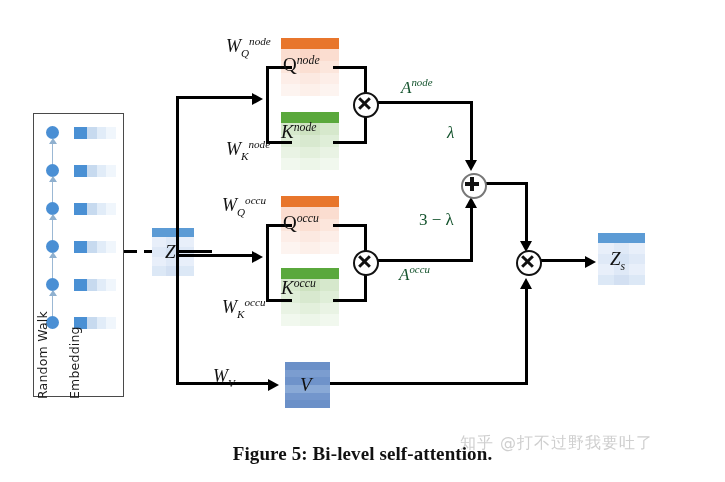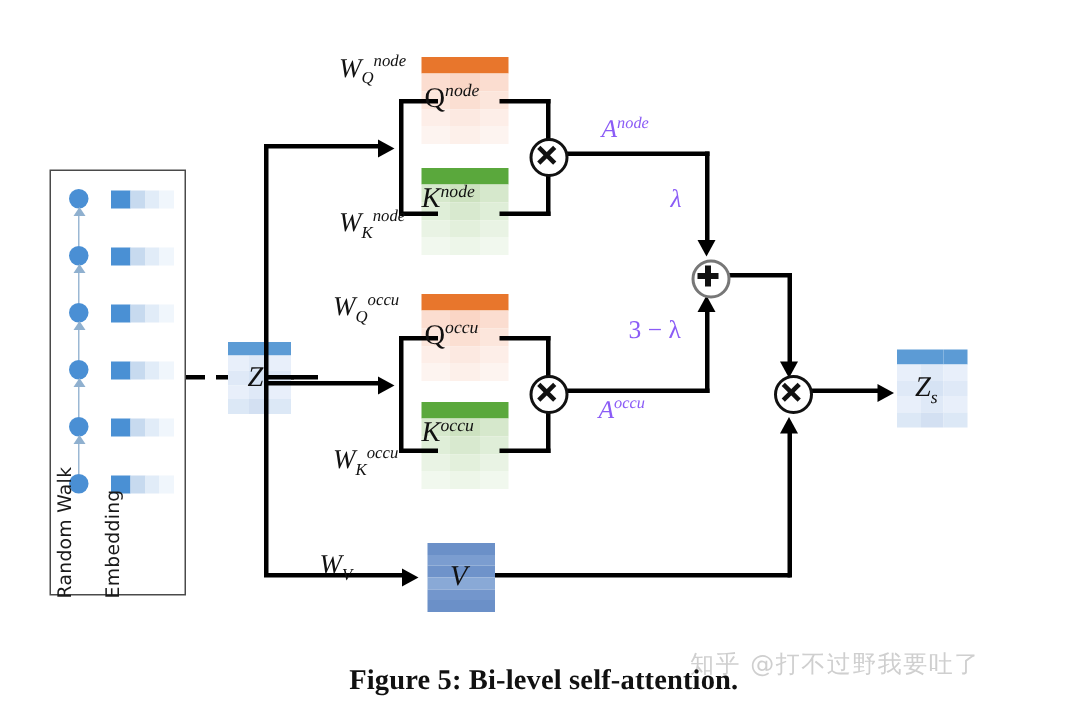--- a/index.html
+++ b/index.html
@@ -104,21 +104,21 @@
     color: #111;
     white-space: nowrap;
     z-index: 6;
   }
   .wlabel sup { font-size: .62em; font-style: italic; }
   .wlabel sub { font-size: .62em; font-style: italic; }
   .alabel {
     position: absolute;
     font-family: "Liberation Serif", serif;
     font-size: 17px;
-    color: #8b5cf6;
+    color: #14532d;
     white-space: nowrap;
     z-index: 6;
   }
   .alabel sup { font-size: .64em; font-style: italic; }
 
   
   .wire { position: absolute; background: #000; }
   .wh { height: 3.4px; }
   .wv { width: 3.4px; }
 

